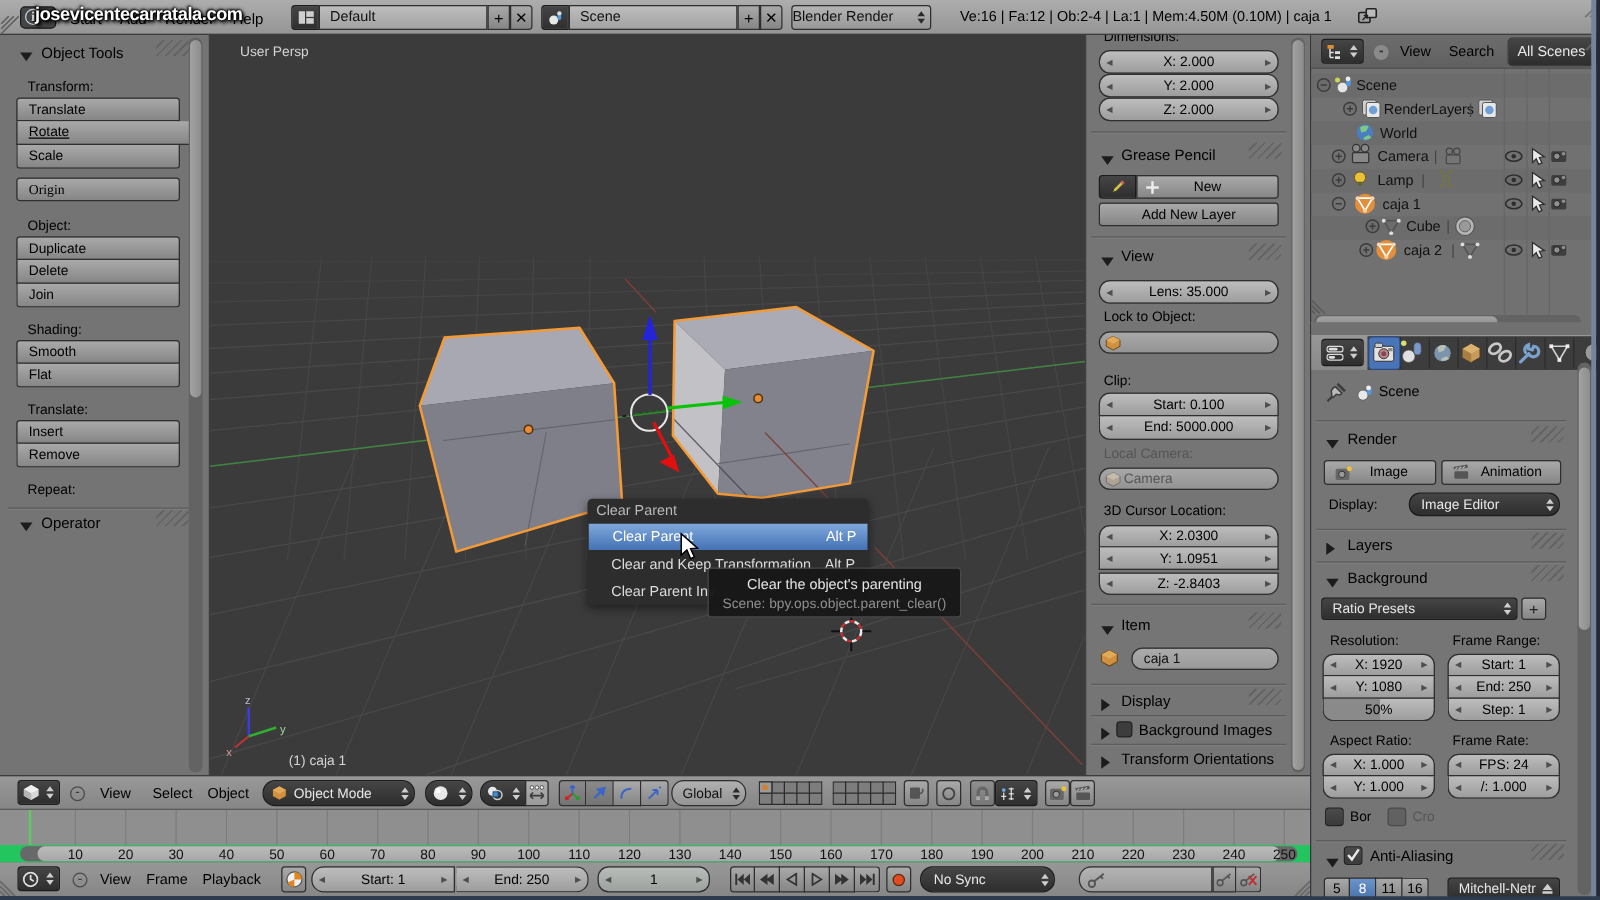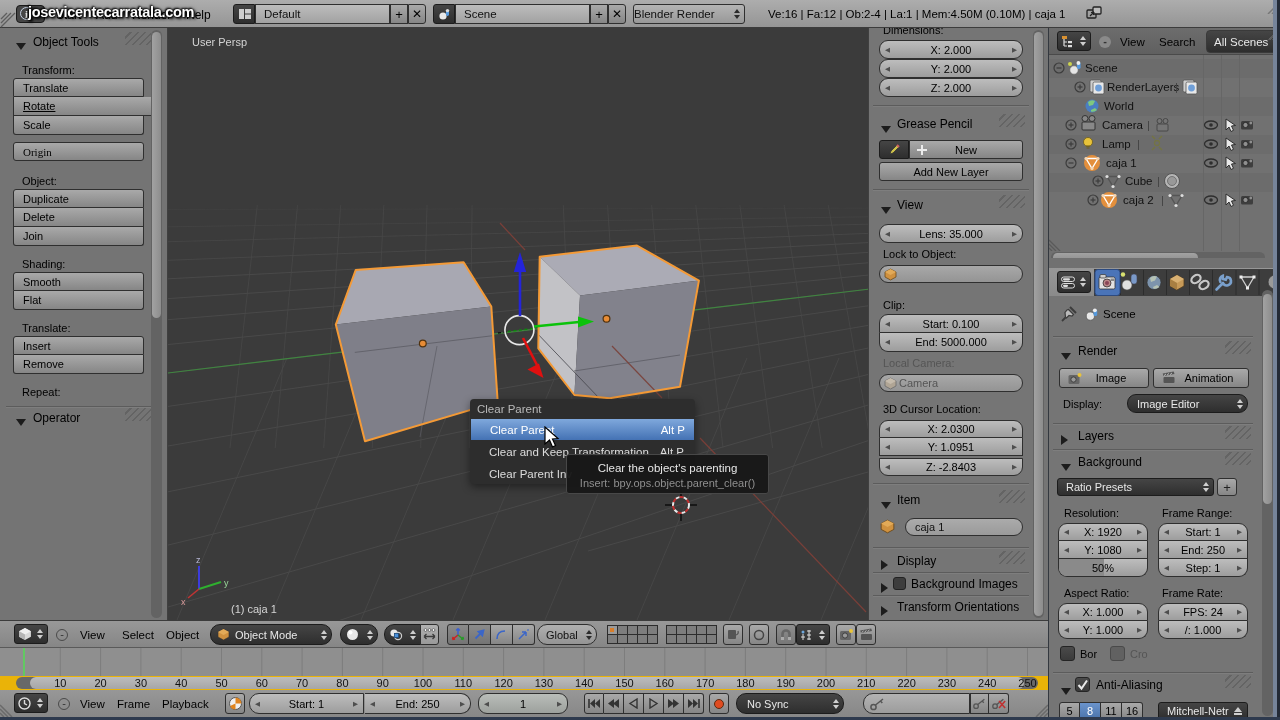--- a/index.html
+++ b/index.html
@@ -252,21 +252,21 @@
       <span style="font-size:11.5px;color:#dcdcdc;margin-left:19px;">Clear and Keep Transformation</span>
       <span style="font-size:11.5px;color:#dcdcdc;margin-left:auto;margin-right:9px;">Alt P</span>
     </div>
     <div class="abs" style="left:0;top:64px;width:223px;height:21px;display:flex;align-items:center;">
       <span style="font-size:11.5px;color:#dcdcdc;margin-left:19px;">Clear Parent Inv</span>
     </div>
   </div>
   <div class="abs" style="left:566px;top:454px;width:203px;height:40px;background:rgba(24,24,24,0.96);
       border:1px solid #484848;border-radius:3px;z-index:40;">
     <div style="text-align:center;font-size:11.5px;color:#e6e6e6;margin-top:7px;">Clear the object's parenting</div>
-    <div style="text-align:center;font-size:11px;color:#8f8f8f;margin-top:3px;">Insert: bpy.ops.object.parent_clear()</div>
+    <div style="text-align:center;font-size:11px;color:#8f8f8f;margin-top:3px;">Scene: bpy.ops.object.parent_clear()</div>
   </div>
   <svg class="abs" style="left:543px;top:426px;z-index:50;" width="20" height="24" viewBox="0 0 20 24">
     <path d="M2 1 L2 18 L6.5 14 L9.5 21 L12.5 19.5 L9.5 13 L15 12.5 Z" fill="#fff" stroke="#000" stroke-width="1.2"></path>
   </svg>
 
   <div class="abs" id="npanel" style="left:868px;top:28px;width:180px;height:592px;
      background:#757575; border-left:1px solid #404040; overflow:hidden;">
     <div class="lbl" style="left:14px;top:-4px;">Dimensions:</div>
     <div class="pill" style="left:10px;top:12px;width:144px;height:19px;"><span class="ar al">◀</span>X: 2.000<span class="ar arr">▶</span></div>
     <div class="pill" style="left:10px;top:31px;width:144px;height:19px;"><span class="ar al">◀</span>Y: 2.000<span class="ar arr">▶</span></div>
@@ -523,21 +523,21 @@
         <line x1="785.7" y1="0" x2="785.7" y2="29" stroke="#7d7d7d" stroke-width="1"></line>
         <line x1="826" y1="0" x2="826" y2="29" stroke="#7d7d7d" stroke-width="1"></line>
         <line x1="866.3000000000001" y1="0" x2="866.3000000000001" y2="29" stroke="#7d7d7d" stroke-width="1"></line>
         <line x1="906.6" y1="0" x2="906.6" y2="29" stroke="#7d7d7d" stroke-width="1"></line>
         <line x1="946.9000000000001" y1="0" x2="946.9000000000001" y2="29" stroke="#7d7d7d" stroke-width="1"></line>
         <line x1="987.2" y1="0" x2="987.2" y2="29" stroke="#7d7d7d" stroke-width="1"></line>
         <line x1="1027.5" y1="0" x2="1027.5" y2="29" stroke="#7d7d7d" stroke-width="1"></line>
         <line x1="24" y1="0" x2="24" y2="29" stroke="#62c962" stroke-width="2"></line>
       </svg>
   </div>
-  <div class="abs" id="tscale" style="left:0;top:676px;width:1048px;height:14px;background:#eab308;">
+  <div class="abs" id="tscale" style="left:0;top:676px;width:1048px;height:14px;background:#22c55e;">
     <div class="abs" style="left:16px;top:1px;width:1022px;height:12px;background:#686868;border-radius:6px;"></div>
     <div class="abs" style="left:30px;top:1px;width:994px;height:12px;background:linear-gradient(#bcbcbc,#a6a6a6);border-radius:6px;"></div>
     <svg width="1048" height="14" style="position:absolute;left:0;top:0;" id="tnums">
         <text x="60.300000000000004" y="11" font-size="11" fill="#111" text-anchor="middle" font-family="Liberation Sans">10</text>
         <text x="100.60000000000001" y="11" font-size="11" fill="#111" text-anchor="middle" font-family="Liberation Sans">20</text>
         <text x="140.9" y="11" font-size="11" fill="#111" text-anchor="middle" font-family="Liberation Sans">30</text>
         <text x="181.20000000000002" y="11" font-size="11" fill="#111" text-anchor="middle" font-family="Liberation Sans">40</text>
         <text x="221.5" y="11" font-size="11" fill="#111" text-anchor="middle" font-family="Liberation Sans">50</text>
         <text x="261.8" y="11" font-size="11" fill="#111" text-anchor="middle" font-family="Liberation Sans">60</text>
         <text x="302.1" y="11" font-size="11" fill="#111" text-anchor="middle" font-family="Liberation Sans">70</text>

